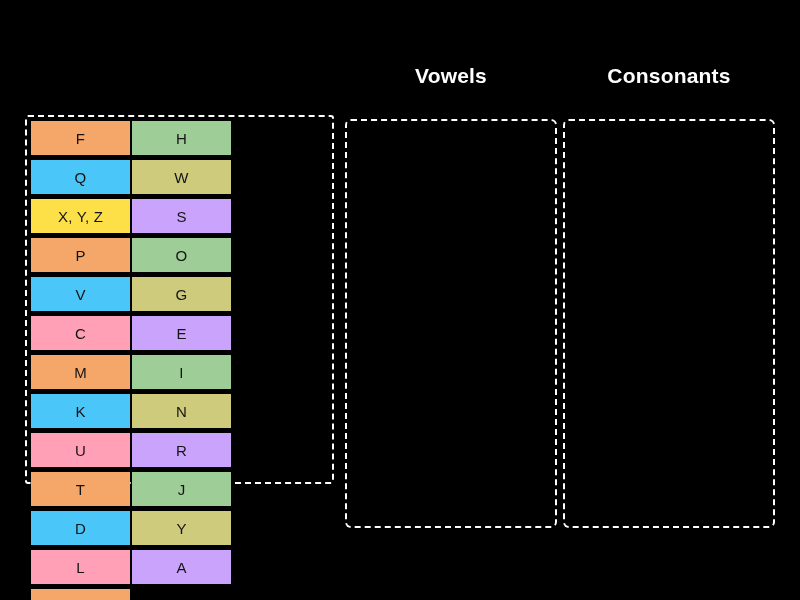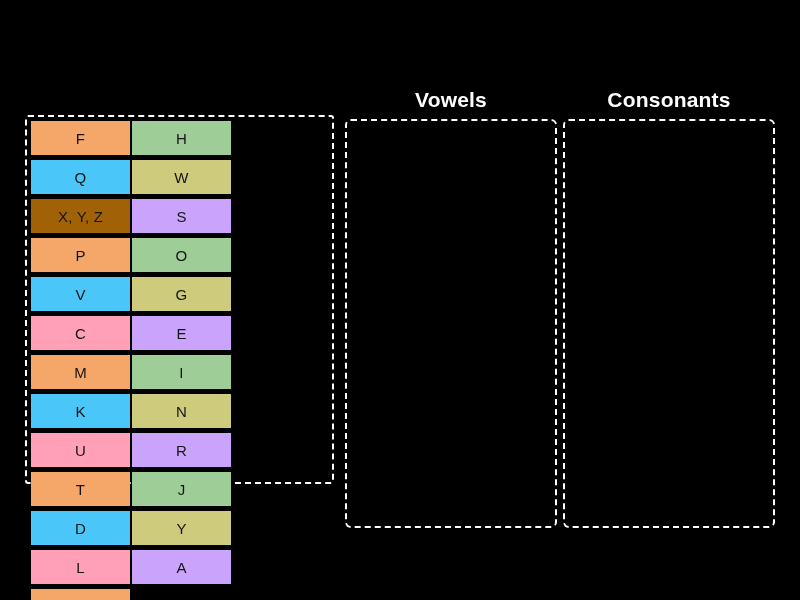--- a/index.html
+++ b/index.html
@@ -45,21 +45,21 @@
     line-height: 1;
     color: #141414;
     letter-spacing: 0.2px;
     cursor: move;
     user-select: none;
   }
 
   
   .zone-title {
     position: absolute;
-    top: 88px;
+    top: 64px;
     text-align: center;
     color: #ffffff;
     font-size: 21px;
     font-weight: bold;
     letter-spacing: 0.2px;
   }
   .drop-zone {
     position: absolute;
     top: 119px;
     height: 409px;
@@ -75,21 +75,21 @@
 </style>
 </head>
 <body>
 
 <div id="tile-bank">
   <div id="tile-grid">
       <div class="tile" style="background: rgb(245, 167, 106); color: rgb(20, 20, 20);">F</div>
       <div class="tile" style="background: rgb(158, 205, 152); color: rgb(20, 20, 20);">H</div>
       <div class="tile" style="background: rgb(74, 198, 248); color: rgb(20, 20, 20);">Q</div>
       <div class="tile" style="background: rgb(207, 203, 125); color: rgb(20, 20, 20);">W</div>
-      <div class="tile" style="background: #a16207; color: rgb(20, 20, 20);">X, Y, Z</div>
+      <div class="tile" style="background: #fde047; color: rgb(20, 20, 20);">X, Y, Z</div>
       <div class="tile" style="background: rgb(202, 164, 252); color: rgb(20, 20, 20);">S</div>
       <div class="tile" style="background: rgb(245, 167, 106); color: rgb(20, 20, 20);">P</div>
       <div class="tile" style="background: rgb(158, 205, 152); color: rgb(20, 20, 20);">O</div>
       <div class="tile" style="background: rgb(74, 198, 248); color: rgb(20, 20, 20);">V</div>
       <div class="tile" style="background: rgb(207, 203, 125); color: rgb(20, 20, 20);">G</div>
       <div class="tile" style="background: rgb(255, 160, 182); color: rgb(20, 20, 20);">C</div>
       <div class="tile" style="background: rgb(202, 164, 252); color: rgb(20, 20, 20);">E</div>
       <div class="tile" style="background: rgb(245, 167, 106); color: rgb(20, 20, 20);">M</div>
       <div class="tile" style="background: rgb(158, 205, 152); color: rgb(20, 20, 20);">I</div>
       <div class="tile" style="background: rgb(74, 198, 248); color: rgb(20, 20, 20);">K</div>

